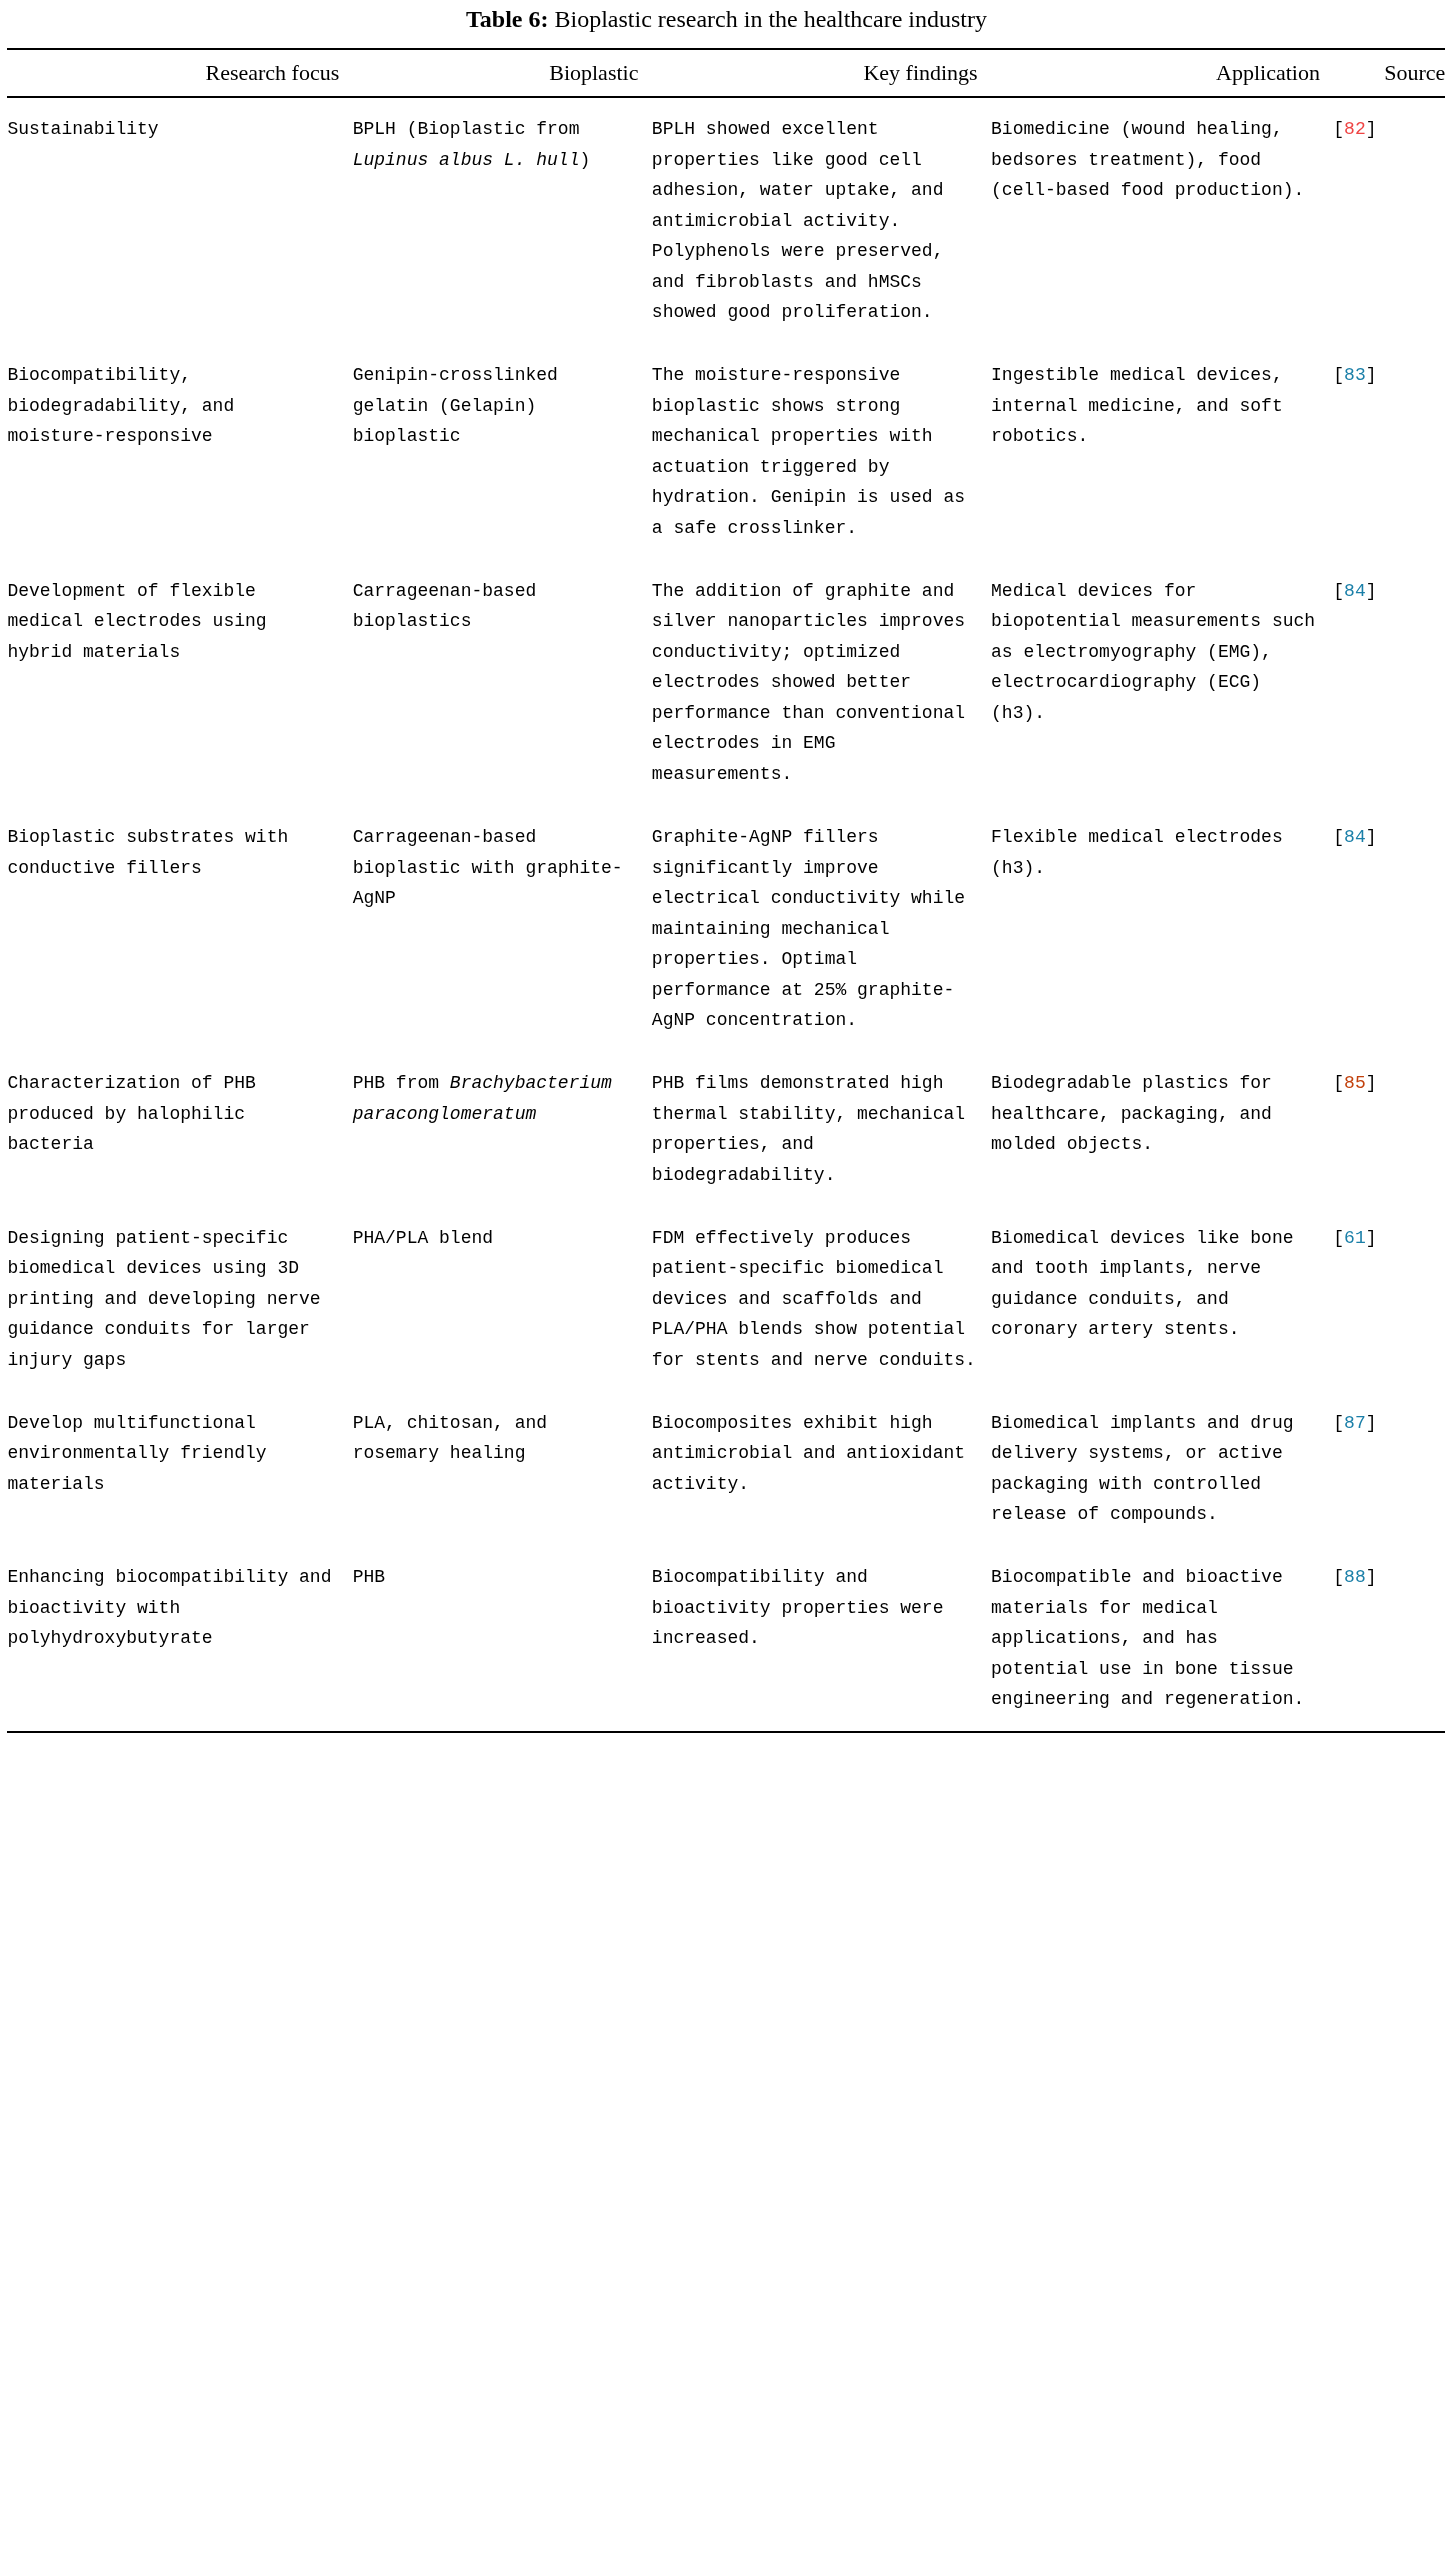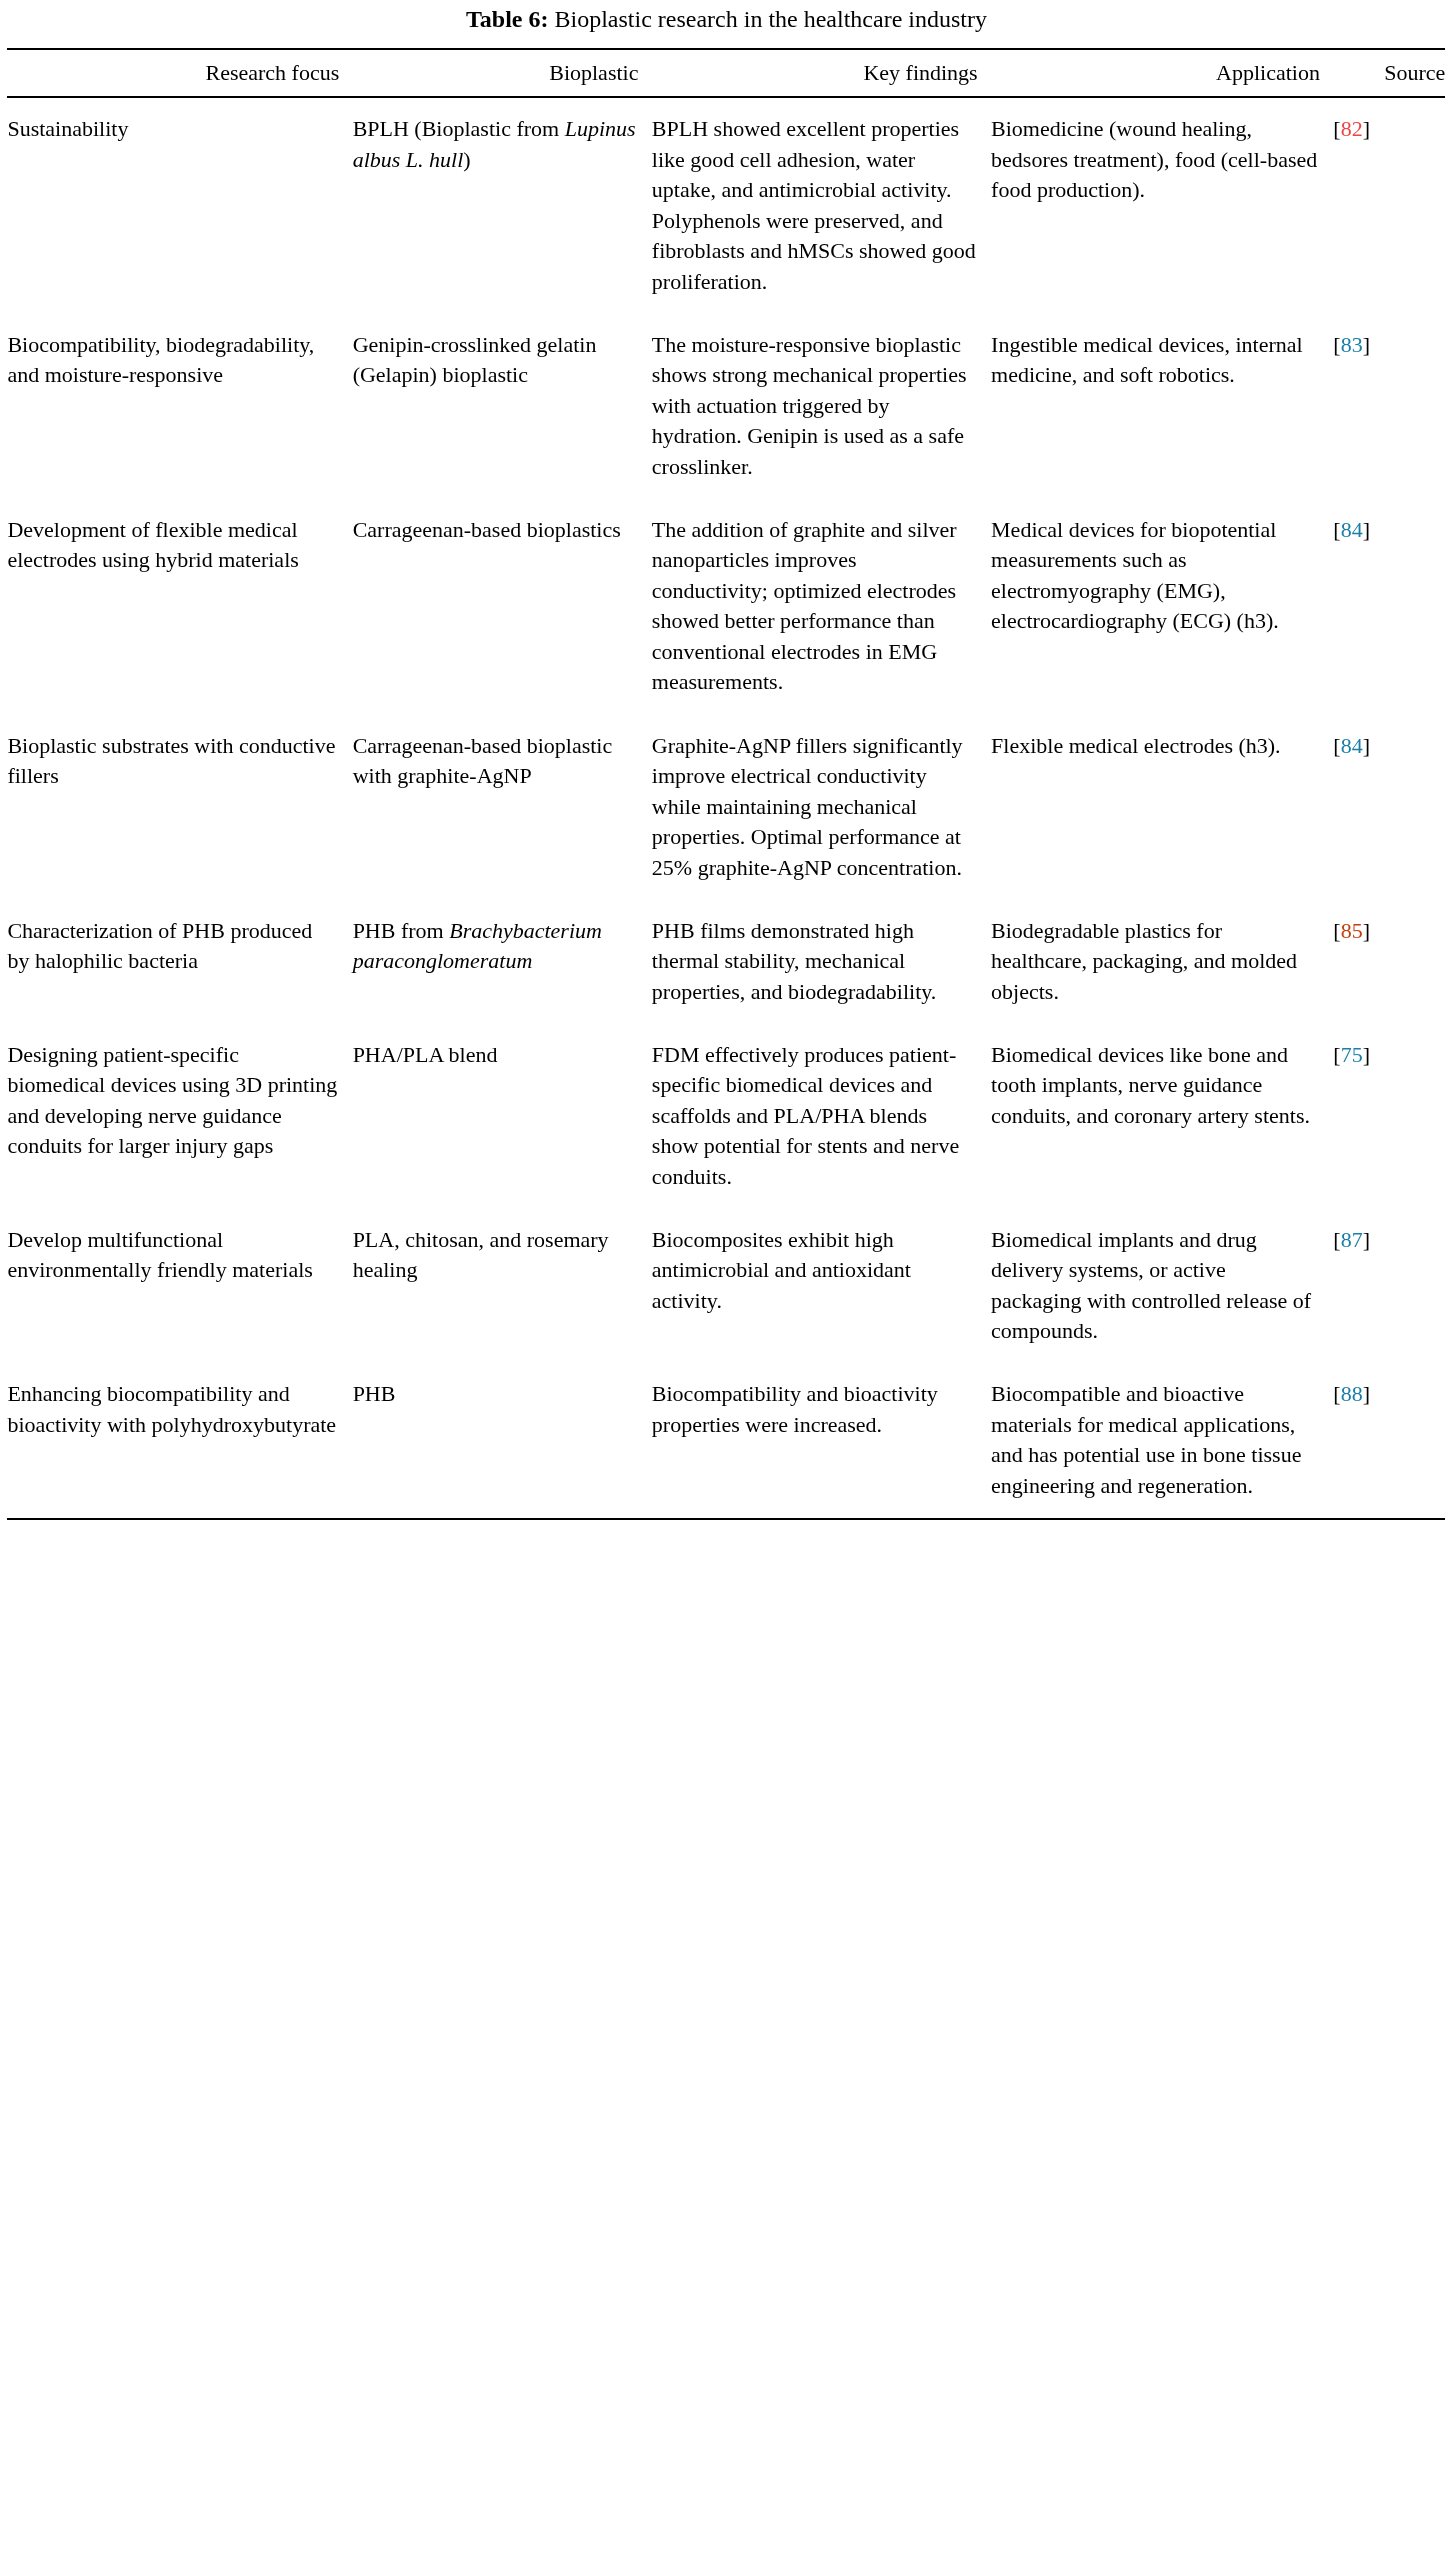--- a/index.html
+++ b/index.html
@@ -60,22 +60,23 @@
     vertical-align: bottom;
     padding: 9px 13.4px 9px 0;
     font-size: 22px;
     line-height: 28px;
   }
 
   td {
     vertical-align: top;
     padding: 16.3px 13.4px 16.3px 0;
     line-height: 30.5px;
-    font-size: 22px;
+    font-size: 18px;
     hyphens: none;
+    font-family: Liberation Mono, monospace;
   }
 
   
   col.c-focus  { width: 345px; }
   col.c-bio    { width: 299px; }
   col.c-key    { width: 339px; }
   col.c-app    { width: 342px; }
   col.c-src    { width: 112px; }
 
   td.src, th.src {
@@ -149,21 +150,21 @@
           <td><span>PHB from </span><i>Brachybacterium paraconglomeratum</i></td>
           <td>PHB films demonstrated high thermal stability, mechanical properties, and biodegradability.</td>
           <td>Biodegradable plastics for healthcare, packaging, and molded objects.</td>
           <td class="src"><span class="cite-bracket">[</span><a class="cite-num" href="#" style="text-decoration: none; color: #c2410c; text-align: right;">85</a><span class="cite-bracket">]</span></td>
         </tr>
         <tr>
           <td>Designing patient-specific biomedical devices using 3D printing and developing nerve guidance conduits for larger injury gaps</td>
           <td><span>PHA/PLA blend</span></td>
           <td>FDM effectively produces patient-specific biomedical devices and scaffolds and PLA/PHA blends show potential for stents and nerve conduits.</td>
           <td>Biomedical devices like bone and tooth implants, nerve guidance conduits, and coronary artery stents.</td>
-          <td class="src"><span class="cite-bracket">[</span><a class="cite-num" href="#" style="text-decoration: none; color: rgb(26, 127, 168);">75</a><span class="cite-bracket">]</span></td>
+          <td class="src"><span class="cite-bracket">[</span><a class="cite-num" href="#" style="text-decoration: none; color: rgb(26, 127, 168);">61</a><span class="cite-bracket">]</span></td>
         </tr>
         <tr>
           <td>Develop multifunctional environmentally friendly materials</td>
           <td><span>PLA, chitosan, and rosemary healing</span></td>
           <td>Biocomposites exhibit high antimicrobial and antioxidant activity.</td>
           <td>Biomedical implants and drug delivery systems, or active packaging with controlled release of compounds.</td>
           <td class="src"><span class="cite-bracket">[</span><a class="cite-num" href="#" style="text-decoration: none; color: rgb(26, 127, 168);">87</a><span class="cite-bracket">]</span></td>
         </tr>
         <tr class="last-row">
           <td>Enhancing biocompatibility and bioactivity with polyhydroxybutyrate</td>

